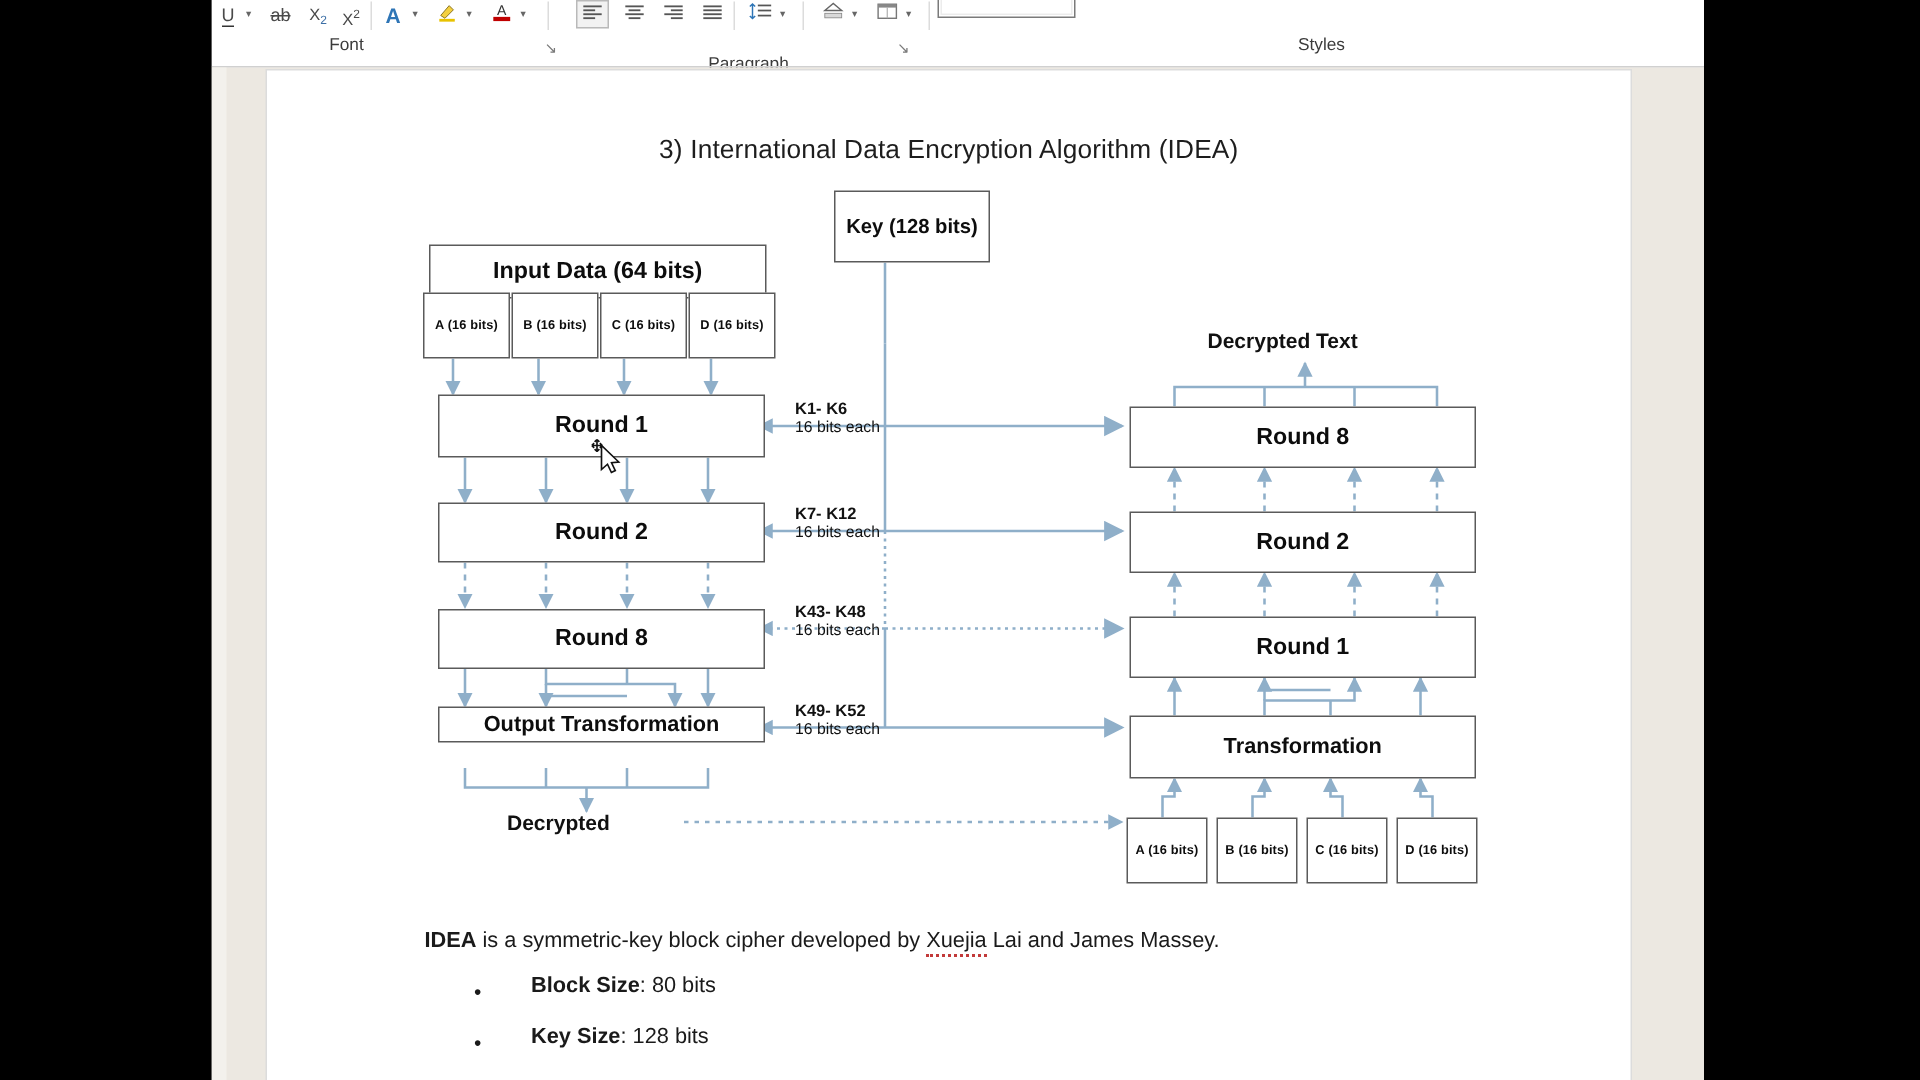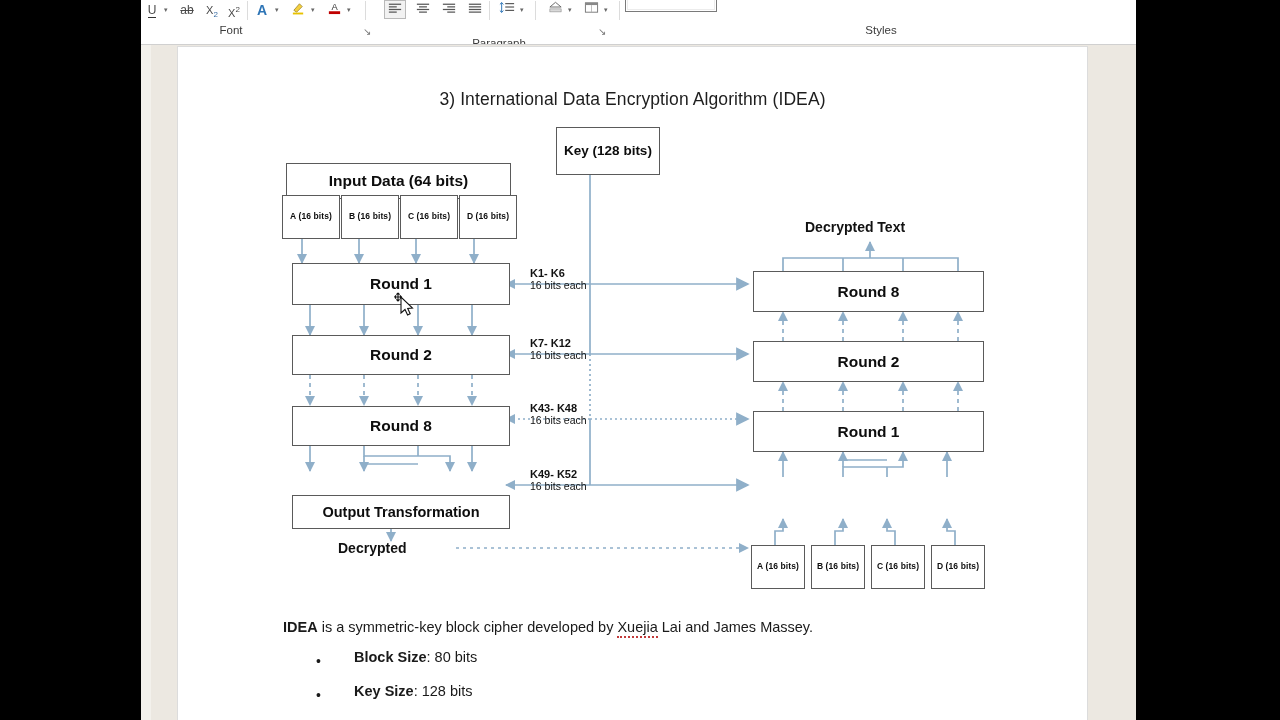--- a/index.html
+++ b/index.html
@@ -345,21 +345,21 @@
           <div class="nbox key" style="left:278px; top:8px; width:104px; height:48px; padding:0 6px;">Key (128 bits)</div>
 
           <div class="nbox small" style="left:4px;   top:76px; width:58px; height:44px;">A (16 bits)</div>
           <div class="nbox small" style="left:63px;  top:76px; width:58px; height:44px;">B (16 bits)</div>
           <div class="nbox small" style="left:122px; top:76px; width:58px; height:44px;">C (16 bits)</div>
           <div class="nbox small" style="left:181px; top:76px; width:58px; height:44px;">D (16 bits)</div>
 
           <div class="nbox big" style="left:14px; top:144px; width:218px; height:42px;">Round 1</div>
           <div class="nbox big" style="left:14px; top:216px; width:218px; height:40px;">Round 2</div>
           <div class="nbox big" style="left:14px; top:287px; width:218px; height:40px;">Round 8</div>
-          <div class="nbox big" style="left:14px; top:352px; width:218px; height:34px; font-size:14.5px;margin-top:24px;">Output Transformation</div>
+          <div class="nbox big" style="left:14px; top:352px; width:218px; height:24px; font-size:14.5px;">Output Transformation</div>
 
           <div class="plainlabel" style="left:60px; top:421px; font-size:14px;">Decrypted</div>
 
           <div class="keylabel" style="left:236px; top:148px;">
             <span class="kl1">K1- K6</span>
             <span class="kl2">16 bits each</span>
           </div>
           <div class="keylabel" style="left:236px; top:218px;">
             <span class="kl1">K7- K12</span>
             <span class="kl2">16 bits each</span>
@@ -371,20 +371,21 @@
           <div class="keylabel" style="left:236px; top:349px;">
             <span class="kl1">K49- K52</span>
             <span class="kl2">16 bits each</span>
           </div>
 
           <div class="plainlabel" style="left:527px; top:100px; font-size:14px;">Decrypted Text</div>
 
           <div class="nbox big" style="left:475px; top:152px; width:231px; height:41px;">Round 8</div>
           <div class="nbox big" style="left:475px; top:222px; width:231px; height:41px;">Round 2</div>
           <div class="nbox big" style="left:475px; top:292px; width:231px; height:41px;">Round 1</div>
+          <div class="nbox big" style="left:475px; top:358px; width:231px; height:42px; font-size:14.5px;">Transformation</div>
 
           <div class="nbox small" style="left:473px; top:426px; width:54px; height:44px;">A (16 bits)</div>
           <div class="nbox small" style="left:533px; top:426px; width:54px; height:44px;">B (16 bits)</div>
           <div class="nbox small" style="left:593px; top:426px; width:54px; height:44px;">C (16 bits)</div>
           <div class="nbox small" style="left:653px; top:426px; width:54px; height:44px;">D (16 bits)</div>
         </div>
 
         <div class="bodytext">
           <b>IDEA</b><span> is a symmetric-key block cipher developed by </span><span class="sq">Xuejia</span><span> Lai and James Massey.</span>
         </div>

